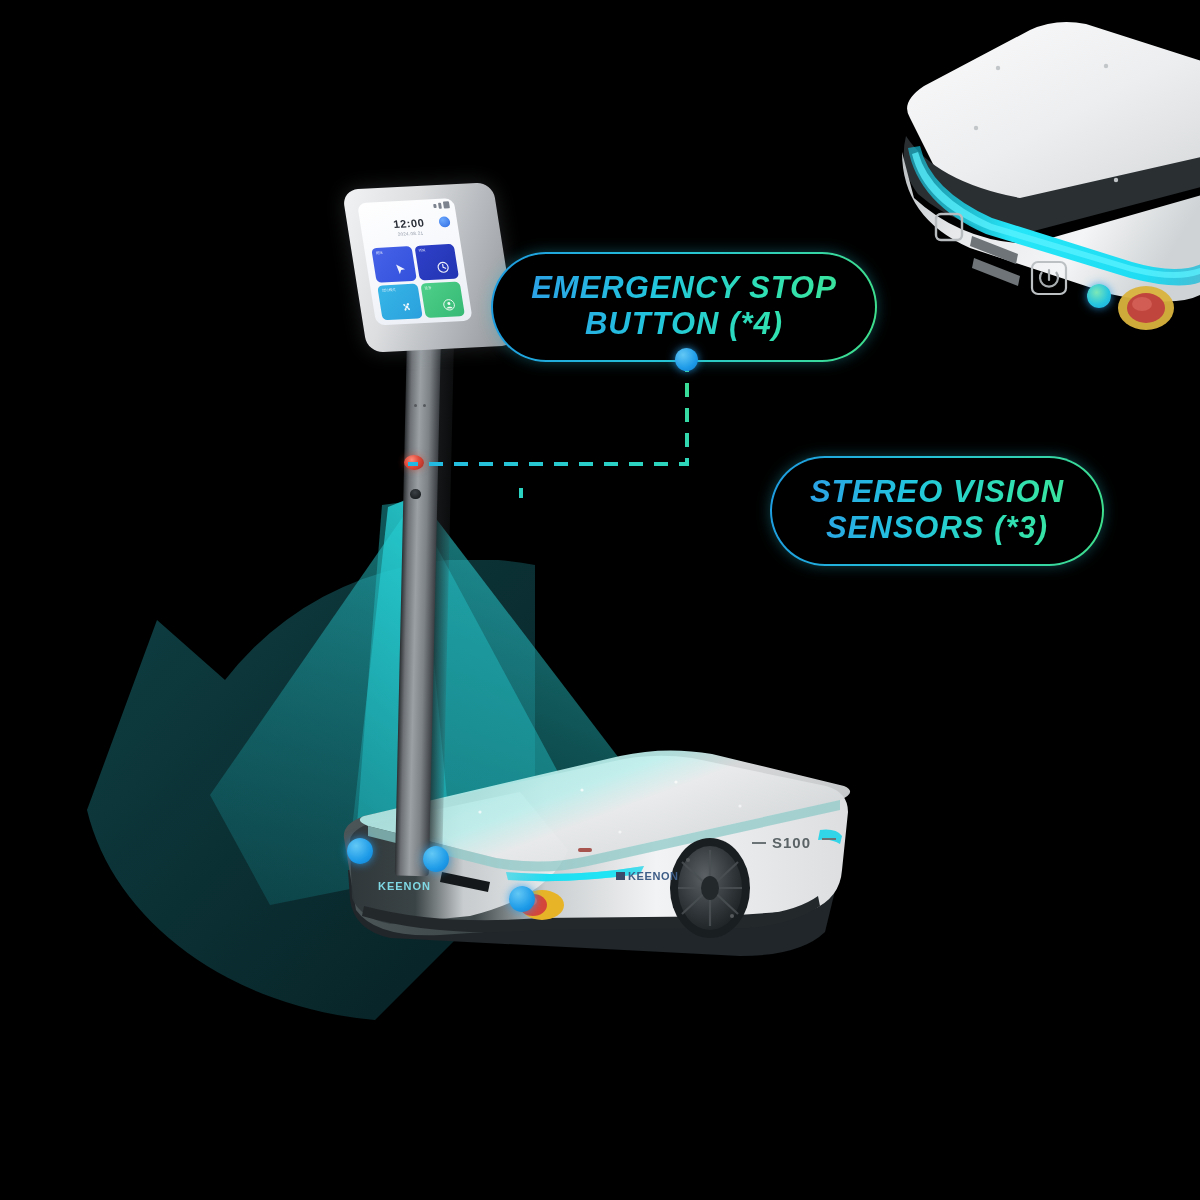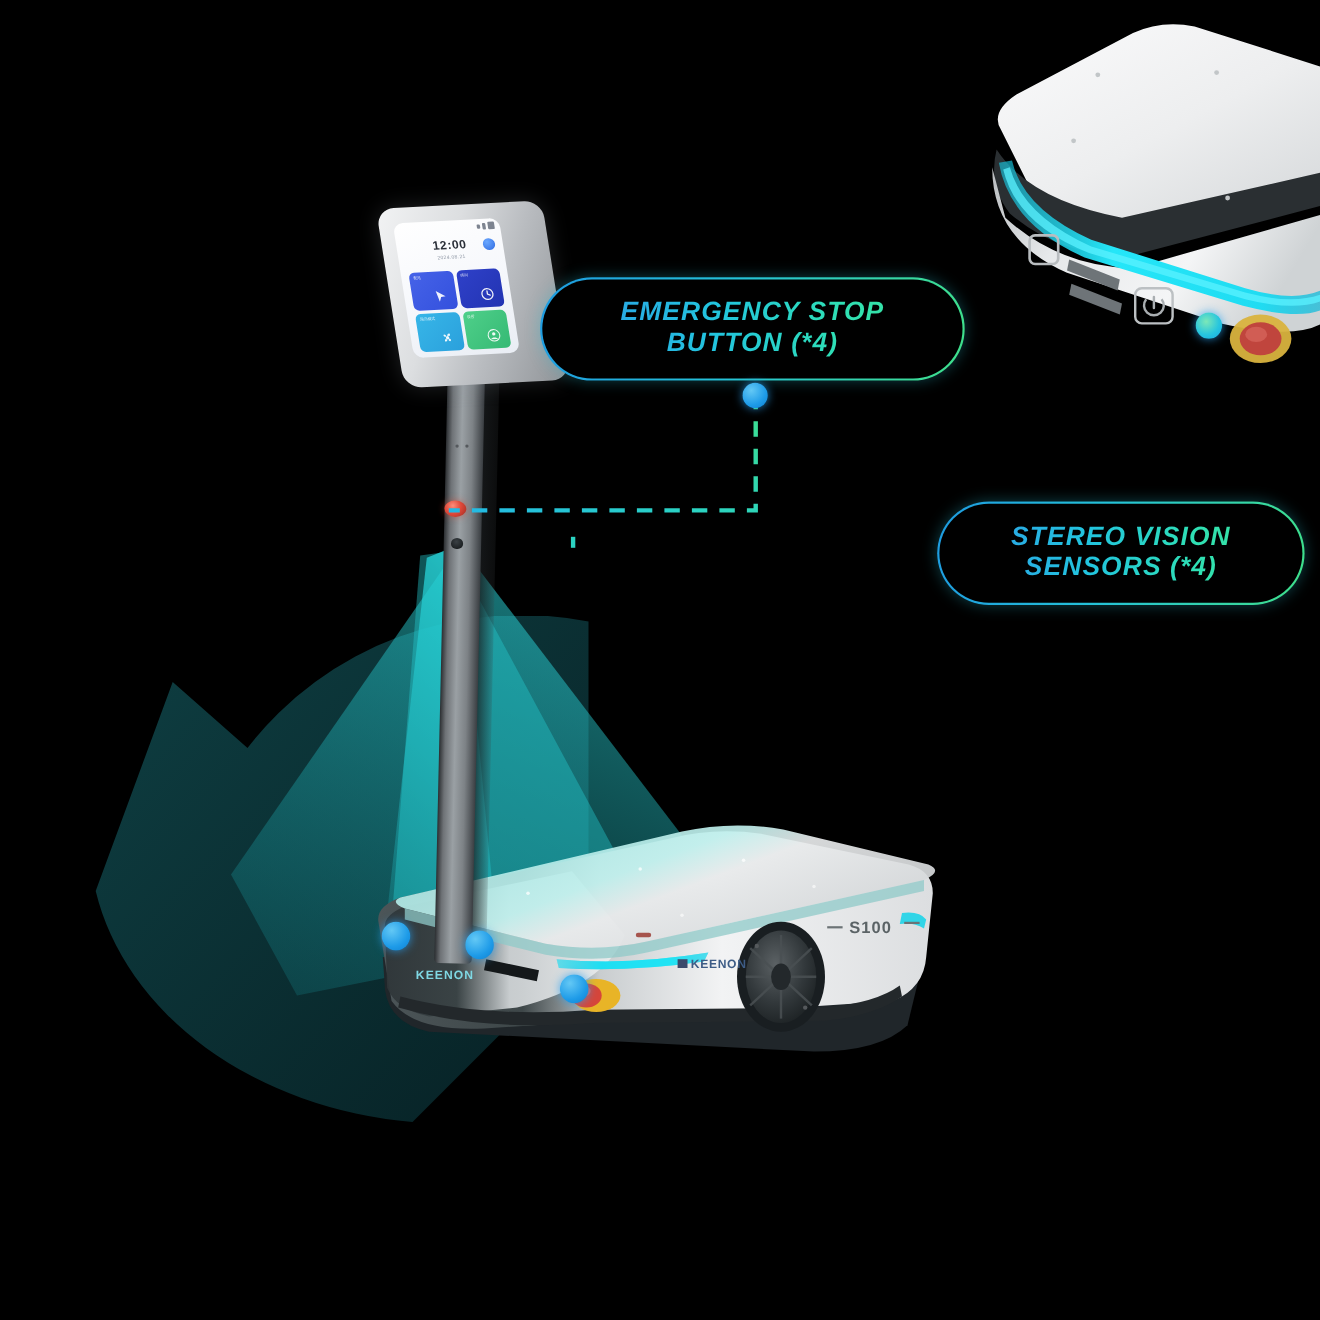--- a/index.html
+++ b/index.html
@@ -18,32 +18,32 @@
     border-radius:999px;
     background:#000;
     padding:16px 30px 18px 30px;
     text-align:center;
   }
   .callout-line{
     font-style:italic;
     font-weight:bold;
     letter-spacing:1px;
     line-height:1.16;
-    font-size:24px;
+    font-size:31px;
     background:linear-gradient(95deg,#2C9FE6 0%,#22C5DE 40%,#2FE0B4 75%,#3BE39A 100%);
     -webkit-background-clip:text;
     background-clip:text;
     color:transparent;
     -webkit-text-fill-color:transparent;
     white-space:nowrap;
     text-shadow:0 0 18px rgba(45,200,220,.0);
   }
 
   #callout-emergency{ left:491px; top:252px; width:382px; }
-  #callout-stereo{   left:852px; top:456px; width:330px; }
+  #callout-stereo{   left:770px; top:456px; width:330px; }
 
   
   .dot{
     position:absolute;border-radius:50%;
     background:radial-gradient(circle at 35% 30%,#63C8F5 0%,#1E9BE8 60%,#0E7FD0 100%);
     box-shadow:0 0 9px rgba(40,160,240,.8);
   }
   .dot-green{
     background:radial-gradient(circle at 40% 35%,#7CE8B8 0%,#28C6DE 55%,#16A8E6 100%);
   }
@@ -499,17 +499,17 @@
       <div class="callout-line">EMERGENCY STOP</div>
       <div class="callout-line">BUTTON  (*4)</div>
     </div>
   </div>
 
   <div class="dot" style="left:675px;top:348px;width:23px;height:23px;"></div>
 
   <div class="callout" id="callout-stereo">
     <div class="callout-inner">
       <div class="callout-line">STEREO VISION</div>
-      <div class="callout-line">SENSORS  (*4)</div>
+      <div class="callout-line">SENSORS  (*3)</div>
     </div>
   </div>
 
 </div>
 
 </body></html>

